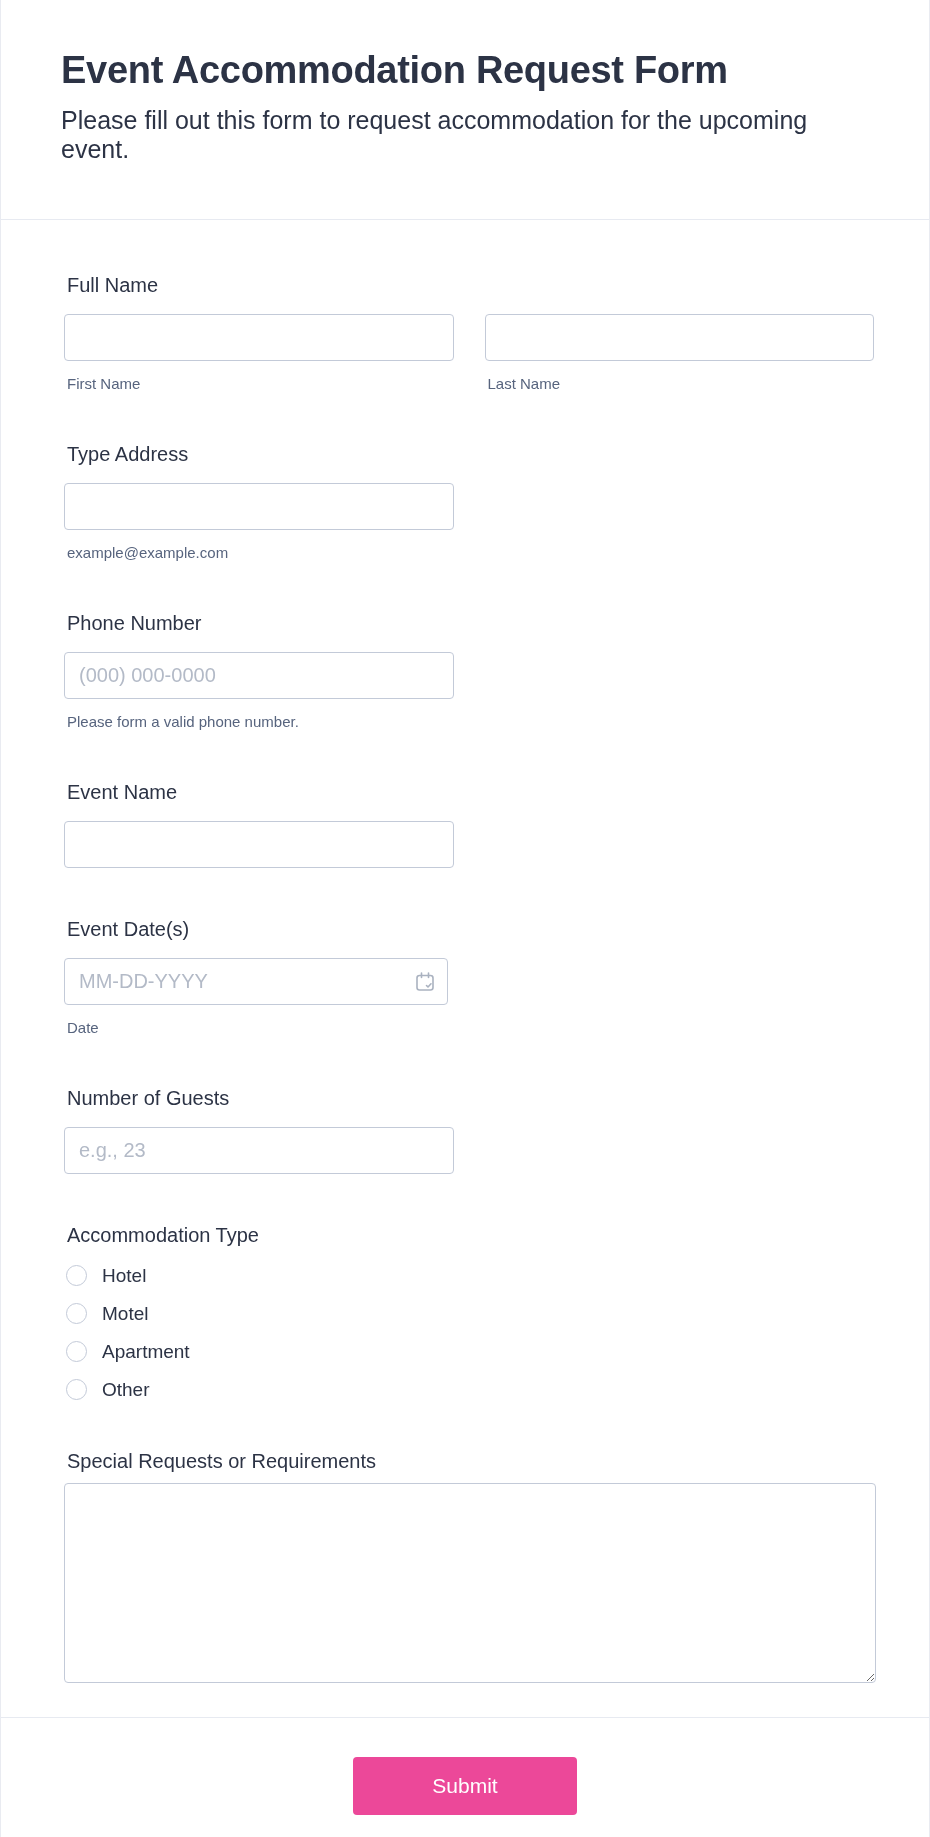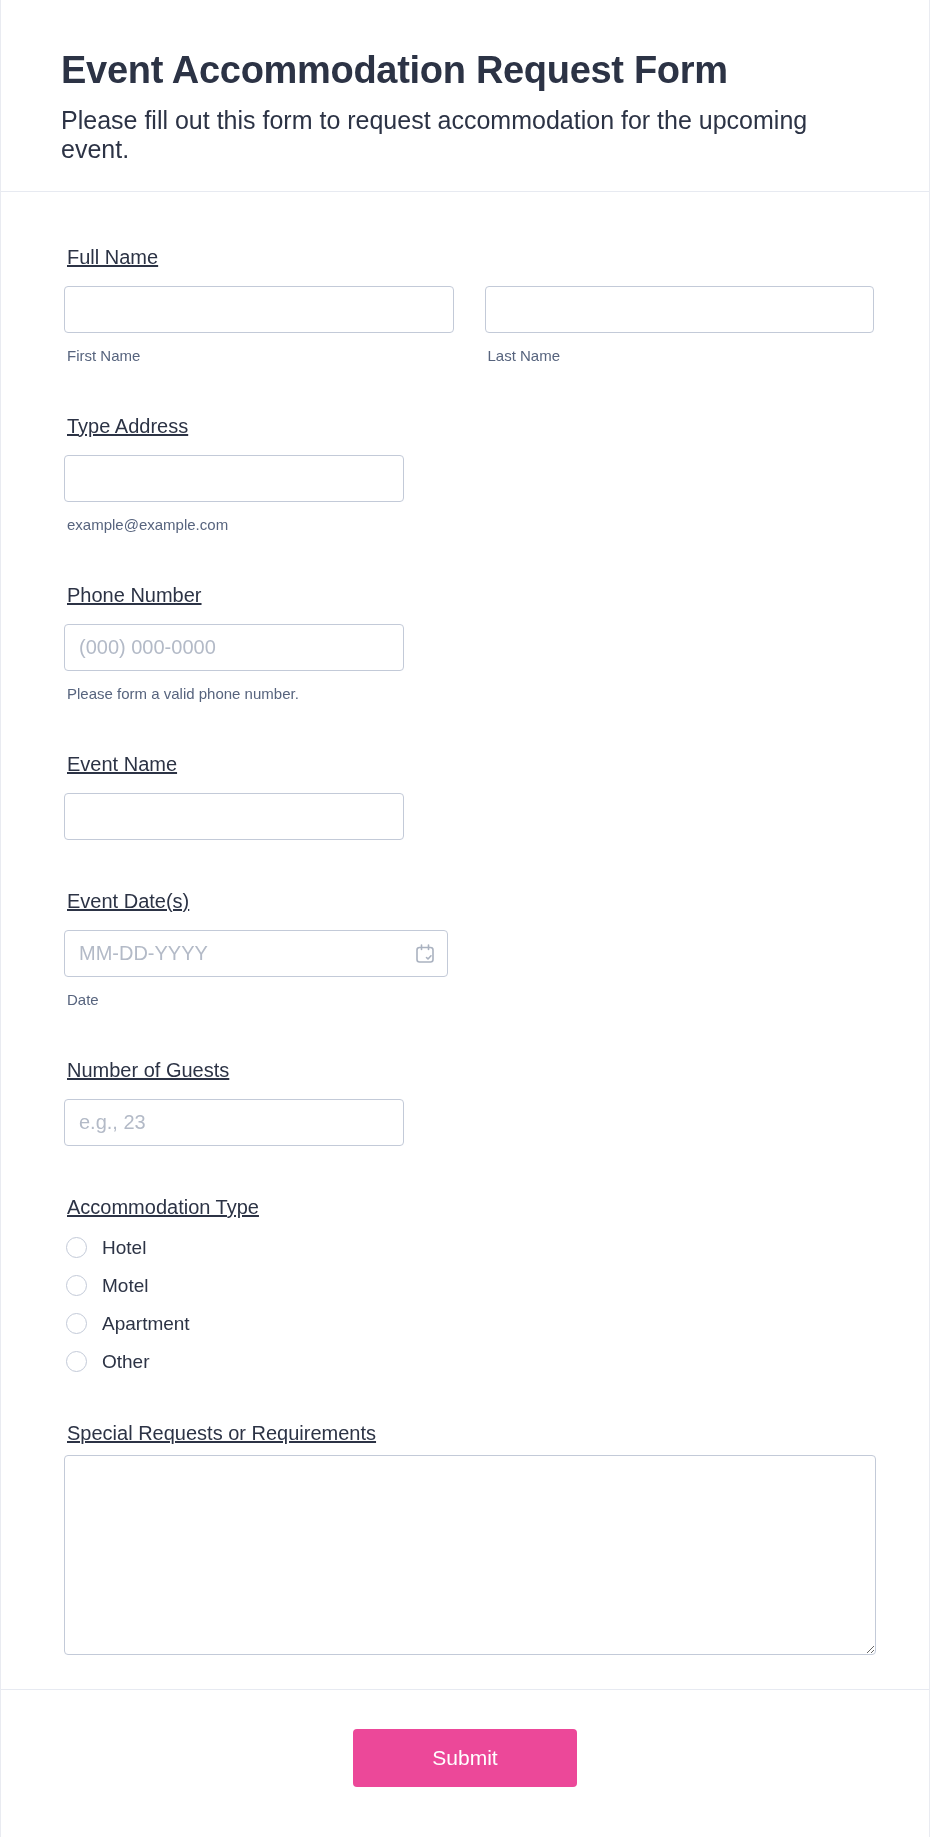--- a/index.html
+++ b/index.html
@@ -12,21 +12,21 @@
   .form-card {
     width: 930px;
     min-height: 1837px;
     background: #fff;
     border-left: 1px solid #e9ebf1;
     border-right: 1px solid #e9ebf1;
     border-bottom: 1px solid #eef0f4;
   }
   .form-header {
     padding: 50px 60px 0 60px;
-    height: 192px;
+    height: 220px;
     border-bottom: 1px solid #e7eaf1;
   }
   .form-title {
     font-size: 38px;
     font-weight: 700;
     color: #2c3345;
     letter-spacing: -0.3px;
     line-height: 1.1;
   }
   .form-subtitle {
@@ -40,26 +40,25 @@
   }
   .question { margin-bottom: 48px; }
   .q-label {
     display: block;
     font-size: 20px;
     font-weight: 500;
     color: #2c3345;
     line-height: 26px;
     margin-bottom: 16px;
     padding-left: 3px;
-    text-decoration: underline;
   }
   .text-input {
     display: block;
     height: 47px;
-    width: 340px;
+    width: 390px;
     border: 1px solid #c3cad8;
     border-radius: 4px;
     background: #fff;
     font-family: "Liberation Sans", "DejaVu Sans", sans-serif;
     font-size: 20px;
     color: #2c3345;
     padding: 0 14px;
     outline: none;
   }
   .text-input::placeholder, textarea::placeholder { color: #b3bac7; opacity: 1; }

